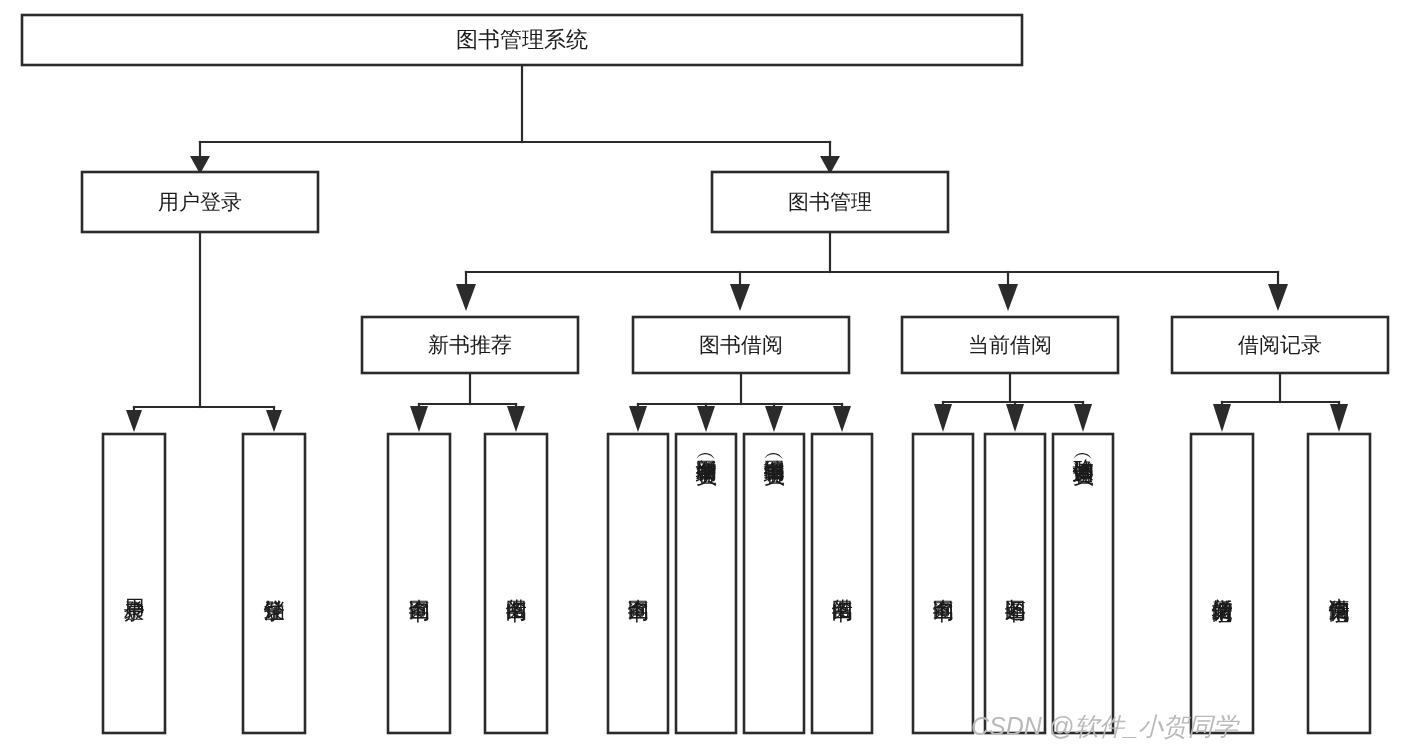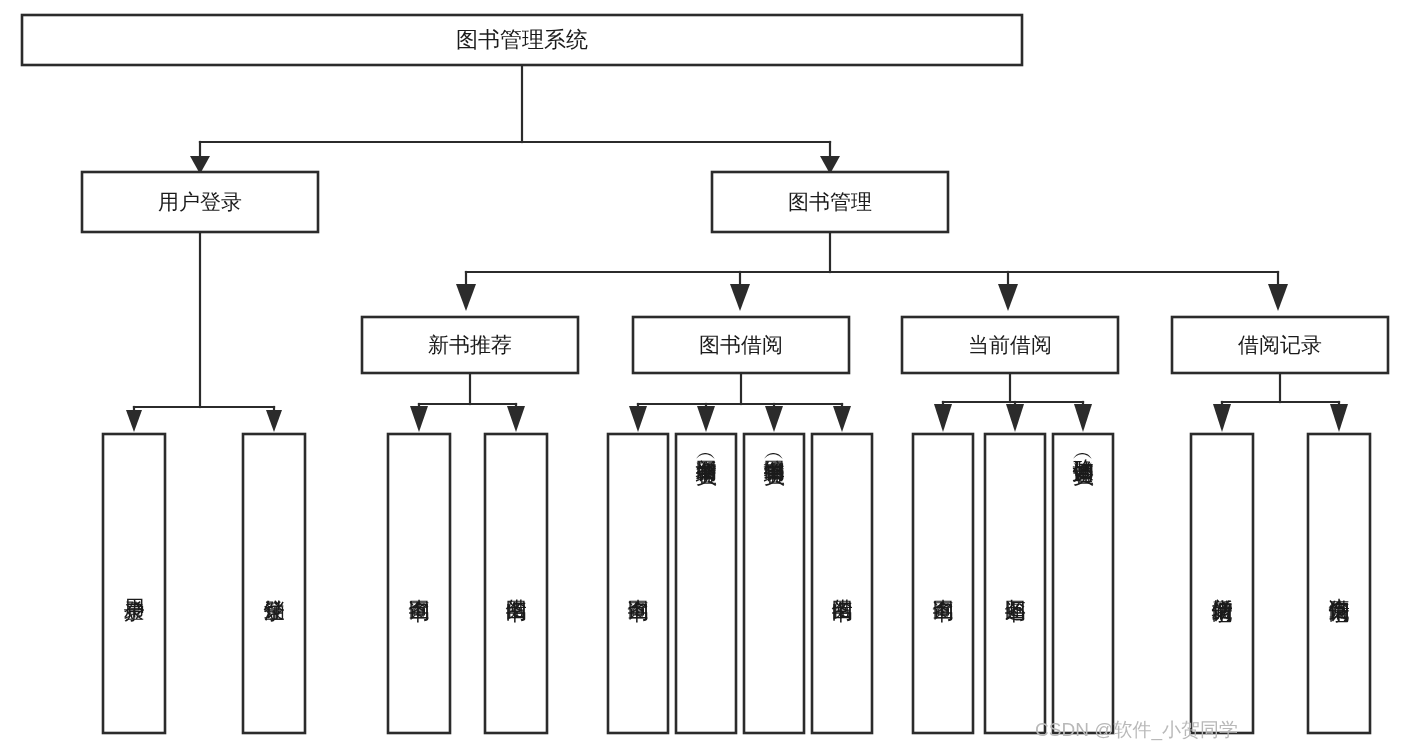--- a/index.html
+++ b/index.html
@@ -71,24 +71,25 @@
     line-height: 1.08;
     color: #1b1b1b;
     letter-spacing: 1px;
     white-space: nowrap;
   }
   .watermark {
     position: absolute;
     right: 10px;
     bottom: 4px;
     font-family: "Liberation Sans", "DejaVu Sans", sans-serif;
-    font-size: 19px;
+    font-size: 25px;
     color: #b9b9b9;
     white-space: nowrap;
     user-select: none;
+    font-style: italic;
   }
 </style>
 </head>
 <body>
 
 <div id="diagram-root">
 
   <svg class="flow" viewBox="0 0 1405 747">
     <defs></defs>
 

